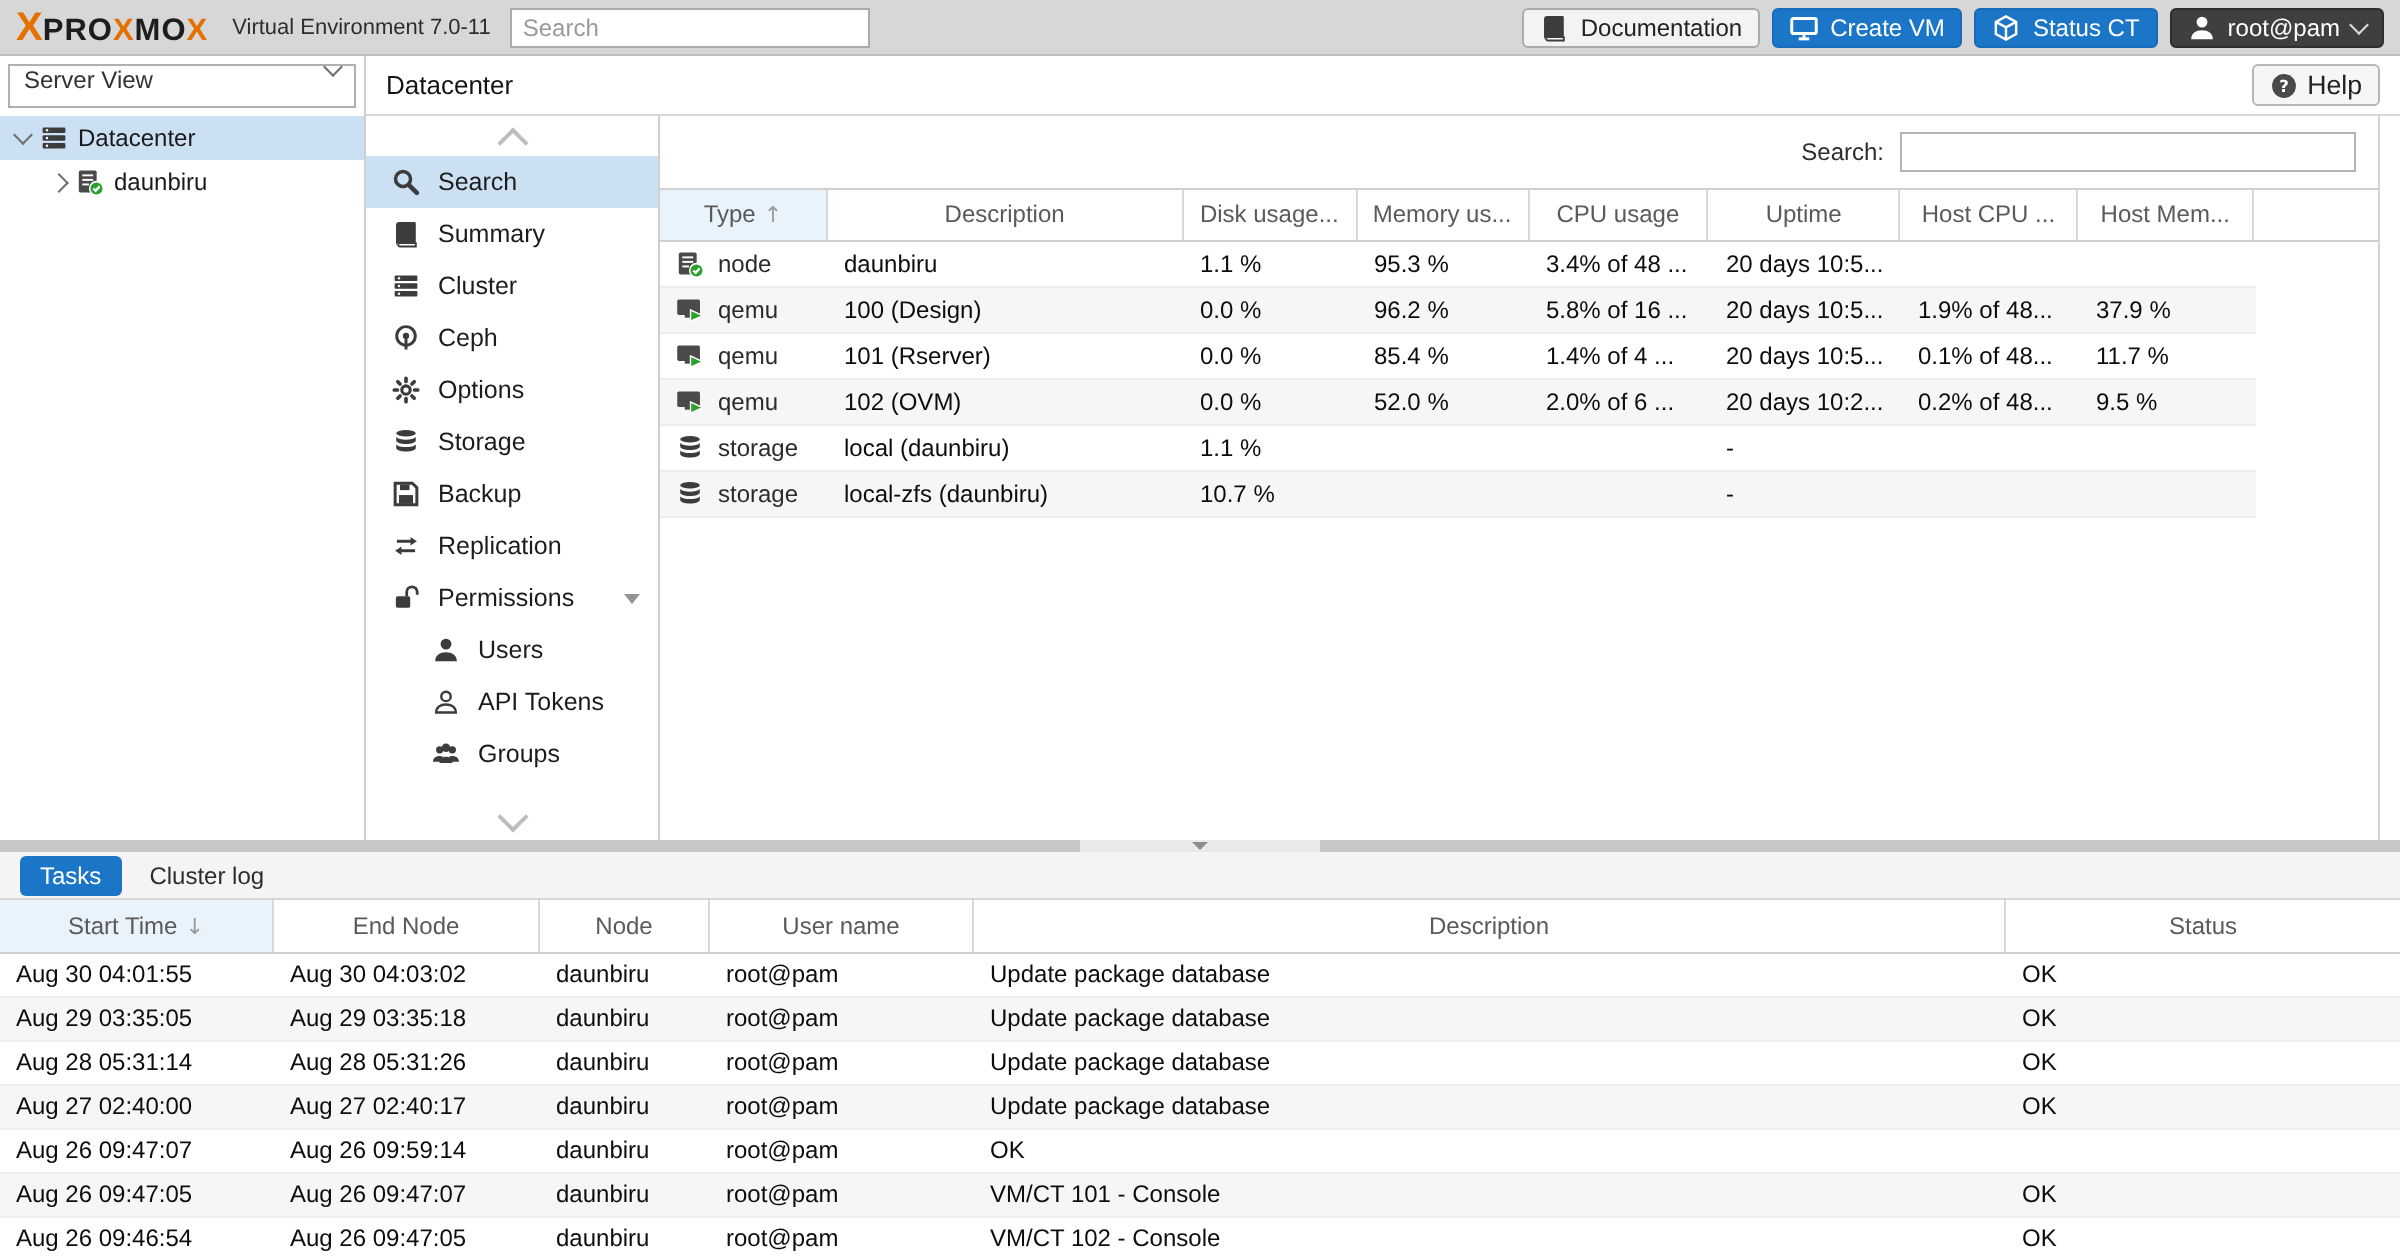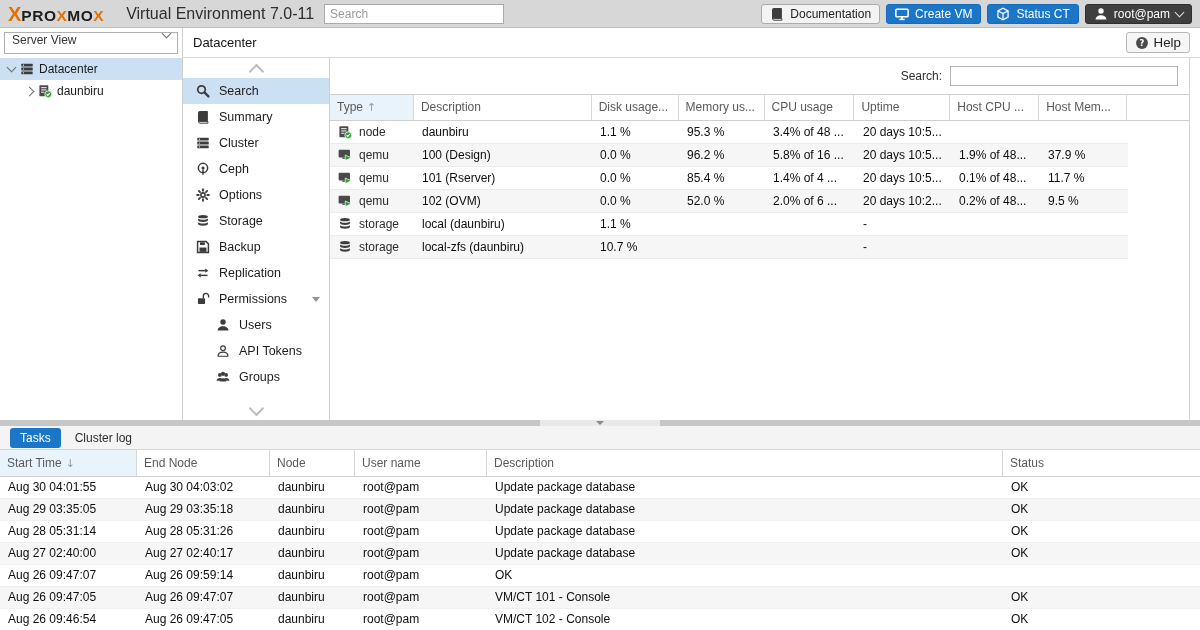--- a/index.html
+++ b/index.html
@@ -6,21 +6,21 @@
   .app{position:relative;width:1200px;height:630px;overflow:hidden;background:#fff;
        font-family:"Liberation Sans","DejaVu Sans",sans-serif;font-size:12px;color:#111;}
 
   
   .topbar{position:absolute;left:0;top:0;width:1200px;height:28px;background:#d7d7d7;
           border-bottom:1px solid #bdbdbd;display:flex;align-items:center;box-sizing:border-box;padding:0 8px;}
   .brand{display:flex;align-items:baseline;gap:1px;}
   .brand-mark{font-weight:bold;font-size:20px;color:#e57000;line-height:1;letter-spacing:-1px;}
   .brand-word{font-weight:bold;font-size:15.5px;color:#1d1d1d;letter-spacing:.5px;line-height:1;}
   .brand-word .ox{color:#e57000;}
-  .ve-sub{margin-left:22px;color:#2d2d2d;font-size:16px;}
+  .ve-sub{margin-left:12px;color:#2d2d2d;font-size:11px;}
   .global-search{margin-left:10px;width:168px;height:18px;border:1px solid #ababab;padding:0 5px;
                  font-family:inherit;font-size:12px;color:#333;background:#fff;}
   .global-search::placeholder{color:#9a9a9a;}
   .topbar-right{margin-left:auto;display:flex;align-items:center;gap:6px;}
   .tb-btn{display:flex;align-items:center;gap:6px;height:20px;padding:0 8px;border-radius:3px;
           font-size:12px;border:1px solid transparent;cursor:default;box-sizing:border-box;}
   .tb-btn.light{background:#f3f3f3;border-color:#ababab;color:#222;}
   .tb-btn.blue{background:#1c76c8;border-color:#176bb8;color:#fff;}
   .tb-btn.dark{background:#3f3f3f;border-color:#2e2e2e;color:#fff;}
 
@@ -67,21 +67,21 @@
 
   
   .main{flex:1;position:relative;}
   .main-inner{width:860px;height:100%;border-right:1px solid #d4d4d4;box-sizing:border-box;}
   .grid-toolbar{height:36px;display:flex;align-items:center;justify-content:flex-end;gap:8px;padding-right:11px;}
   .grid-toolbar label{color:#2e2e2e;}
   .table-search{width:228px;height:20px;border:1px solid #b5b5b5;background:#fff;box-sizing:border-box;
                 font-family:inherit;font-size:12px;padding:0 5px;}
   .ghead{display:flex;border-top:1px solid #cfcfcf;border-bottom:1px solid #cfcfcf;background:#fff;}
   .hcell{height:25px;line-height:25px;padding:0 7px;box-sizing:border-box;border-right:1px solid #d8d8d8;
-         color:#5a5a5a;white-space:nowrap;overflow:hidden;}
+         color:#5a5a5a;white-space:nowrap;overflow:hidden;text-align:center;}
   .hcell:last-child{border-right:none;}
   .hcell.sorted{background:#e9f3fb;}
   .sortarrow{color:#9a9a9a;margin-left:4px;font-family:"DejaVu Sans",sans-serif;font-size:11px;}
   .trow{display:flex;width:798px;height:23px;border-bottom:1px solid #ececec;box-sizing:border-box;background:#fff;}
   .trow.alt{background:#f6f6f6;}
   .cell{line-height:22px;padding:0 8px;box-sizing:border-box;white-space:nowrap;overflow:hidden;color:#0d0d0d;}
   .cell.typec{display:flex;align-items:center;gap:7px;color:#2b2b2b;}
 
   
   .splitter{position:absolute;left:0;top:420px;width:1200px;height:6px;background:#c7c7c7;}

